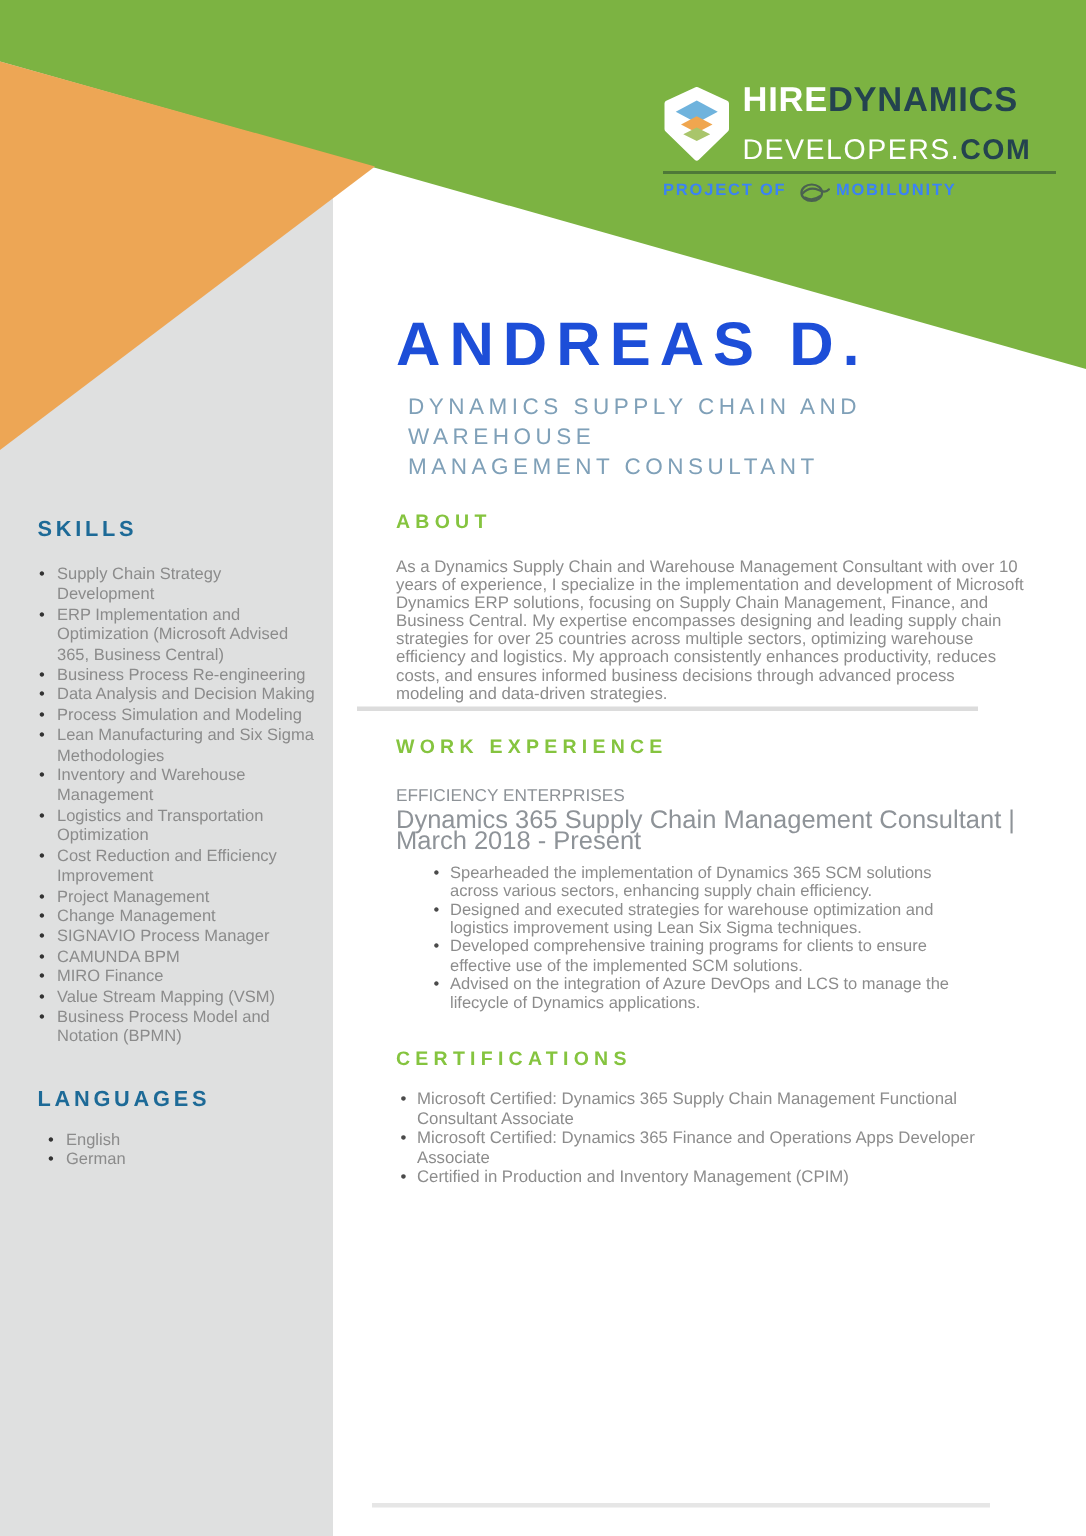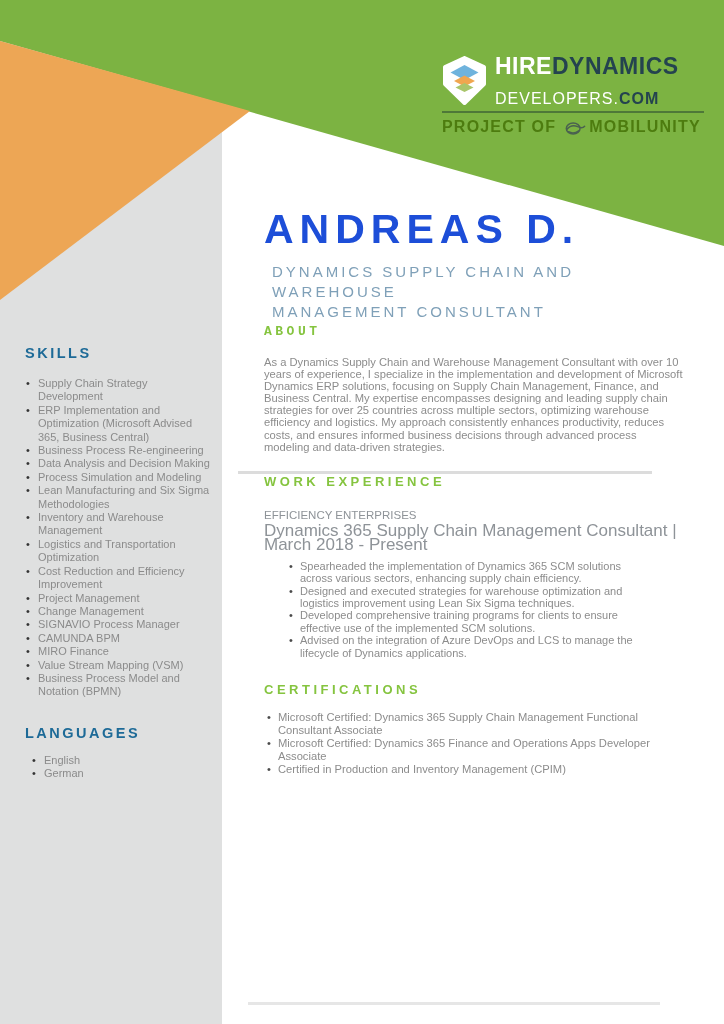--- a/index.html
+++ b/index.html
@@ -13,43 +13,43 @@
   .poly-green{fill:#7cb342;}
   .poly-orange{fill:#eda655;}
 
   
   .logo{position:absolute;left:442px;top:55px;width:262px;z-index:3;}
   .logo-row{display:flex;align-items:center;}
   .logo-shield{flex:0 0 auto;margin-right:8px;}
   .logo-text{line-height:1;}
   .logo-l1{font-size:23px;font-weight:700;letter-spacing:0.5px;color:#ffffff;white-space:nowrap;}
   .logo-l1 .dk{color:#24434f;}
-  .logo-l2{font-size:16px;margin-top:13px;letter-spacing:1px;color:#ffffff;white-space:nowrap;}
+  .logo-l2{font-size:19px;margin-top:13px;letter-spacing:1px;color:#ffffff;white-space:nowrap;}
   .logo-l2 .dk{color:#24434f;font-weight:700;}
   .logo-rule{height:2px;background:rgba(32,62,45,0.5);margin-top:4px;}
-  .logo-sub{margin-top:5px;display:flex;align-items:flex-end;font-size:16px;
-    letter-spacing:1.2px;color:#4d7c0f;font-weight:700;}
+  .logo-sub{margin-top:5px;display:flex;align-items:flex-start;font-size:11px;
+    letter-spacing:1.2px;color:#3b82f6;font-weight:700;}
   .logo-sub .ele{margin:0 3px 0 8px;}
 
   
   .sidebar{position:absolute;left:25px;top:345px;width:186px;z-index:3;}
   .side-h{font-size:14.5px;font-weight:700;letter-spacing:2.5px;color:#1d6a97;margin:0 0 16px 0;}
   .side-h.langs{margin-top:26px;margin-bottom:13px;}
   .side-list{list-style:none;margin:0;padding:0;}
   .side-list li{position:relative;padding-left:13px;font-size:11px;line-height:13.4px;color:#8b8b8b;}
   .side-list li::before{content:"\2022";position:absolute;left:1px;color:#333333;}
   .lang-list li{margin-left:6px;}
 
   
   .content{position:absolute;left:264px;top:210px;width:420px;z-index:3;}
   .name{margin:0;font-size:41px;font-weight:700;letter-spacing:6px;color:#1d4ed8;line-height:38px;}
   .subtitle{margin:14px 0 0 8px;font-size:15px;letter-spacing:3px;line-height:20px;
     color:#7fa0b8;white-space:pre-line;}
   .sec{margin:0;font-size:13px;font-weight:700;letter-spacing:3.5px;color:#85c43f;line-height:16px;}
-  .sec.about-h{margin-top:2px;font-family:Liberation Mono, monospace;}
+  .sec.about-h{margin-top:18px;}
   .sec.work-h{margin-top:21px;}
   .sec.cert-h{margin-top:23px;}
   .about-p{margin:16px 0 0 0;width:420px;font-size:11.2px;line-height:12.1px;color:#8c8c8c;}
   .company{margin-top:18px;font-size:11.5px;line-height:14px;color:#8e9398;}
   .role{margin-top:2px;font-size:17px;line-height:14px;color:#8e9398;}
   .wbul{list-style:none;margin:8px 0 0 0;padding:0 0 0 36px;width:346px;}
   .wbul li{position:relative;font-size:11px;line-height:12.4px;color:#8c8c8c;}
   .wbul li::before{content:"\2022";position:absolute;left:-11px;color:#4a4a4a;}
   .cbul{list-style:none;margin:13px 0 0 0;padding:0 0 0 14px;width:398px;}
   .cbul li{position:relative;font-size:11.2px;line-height:12.9px;color:#8c8c8c;}

